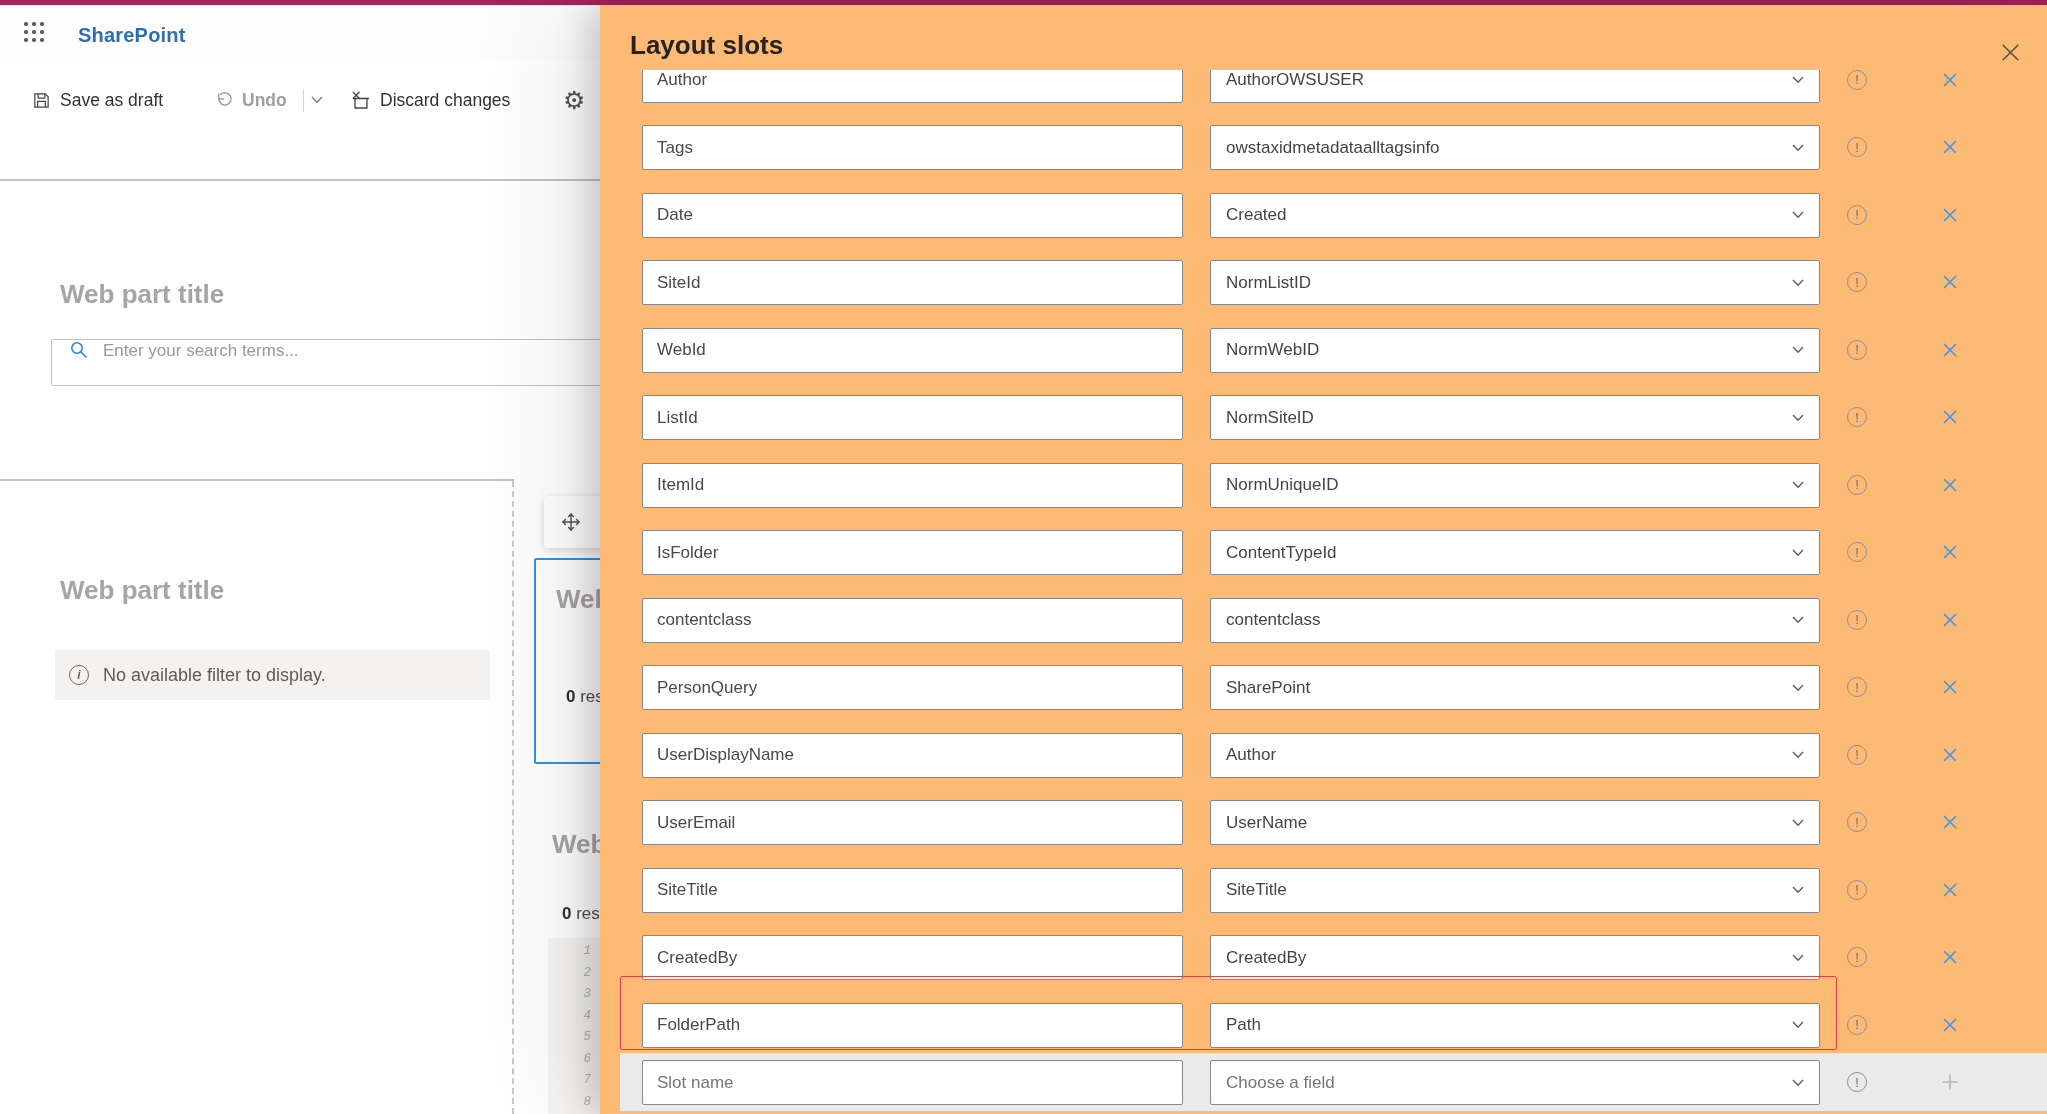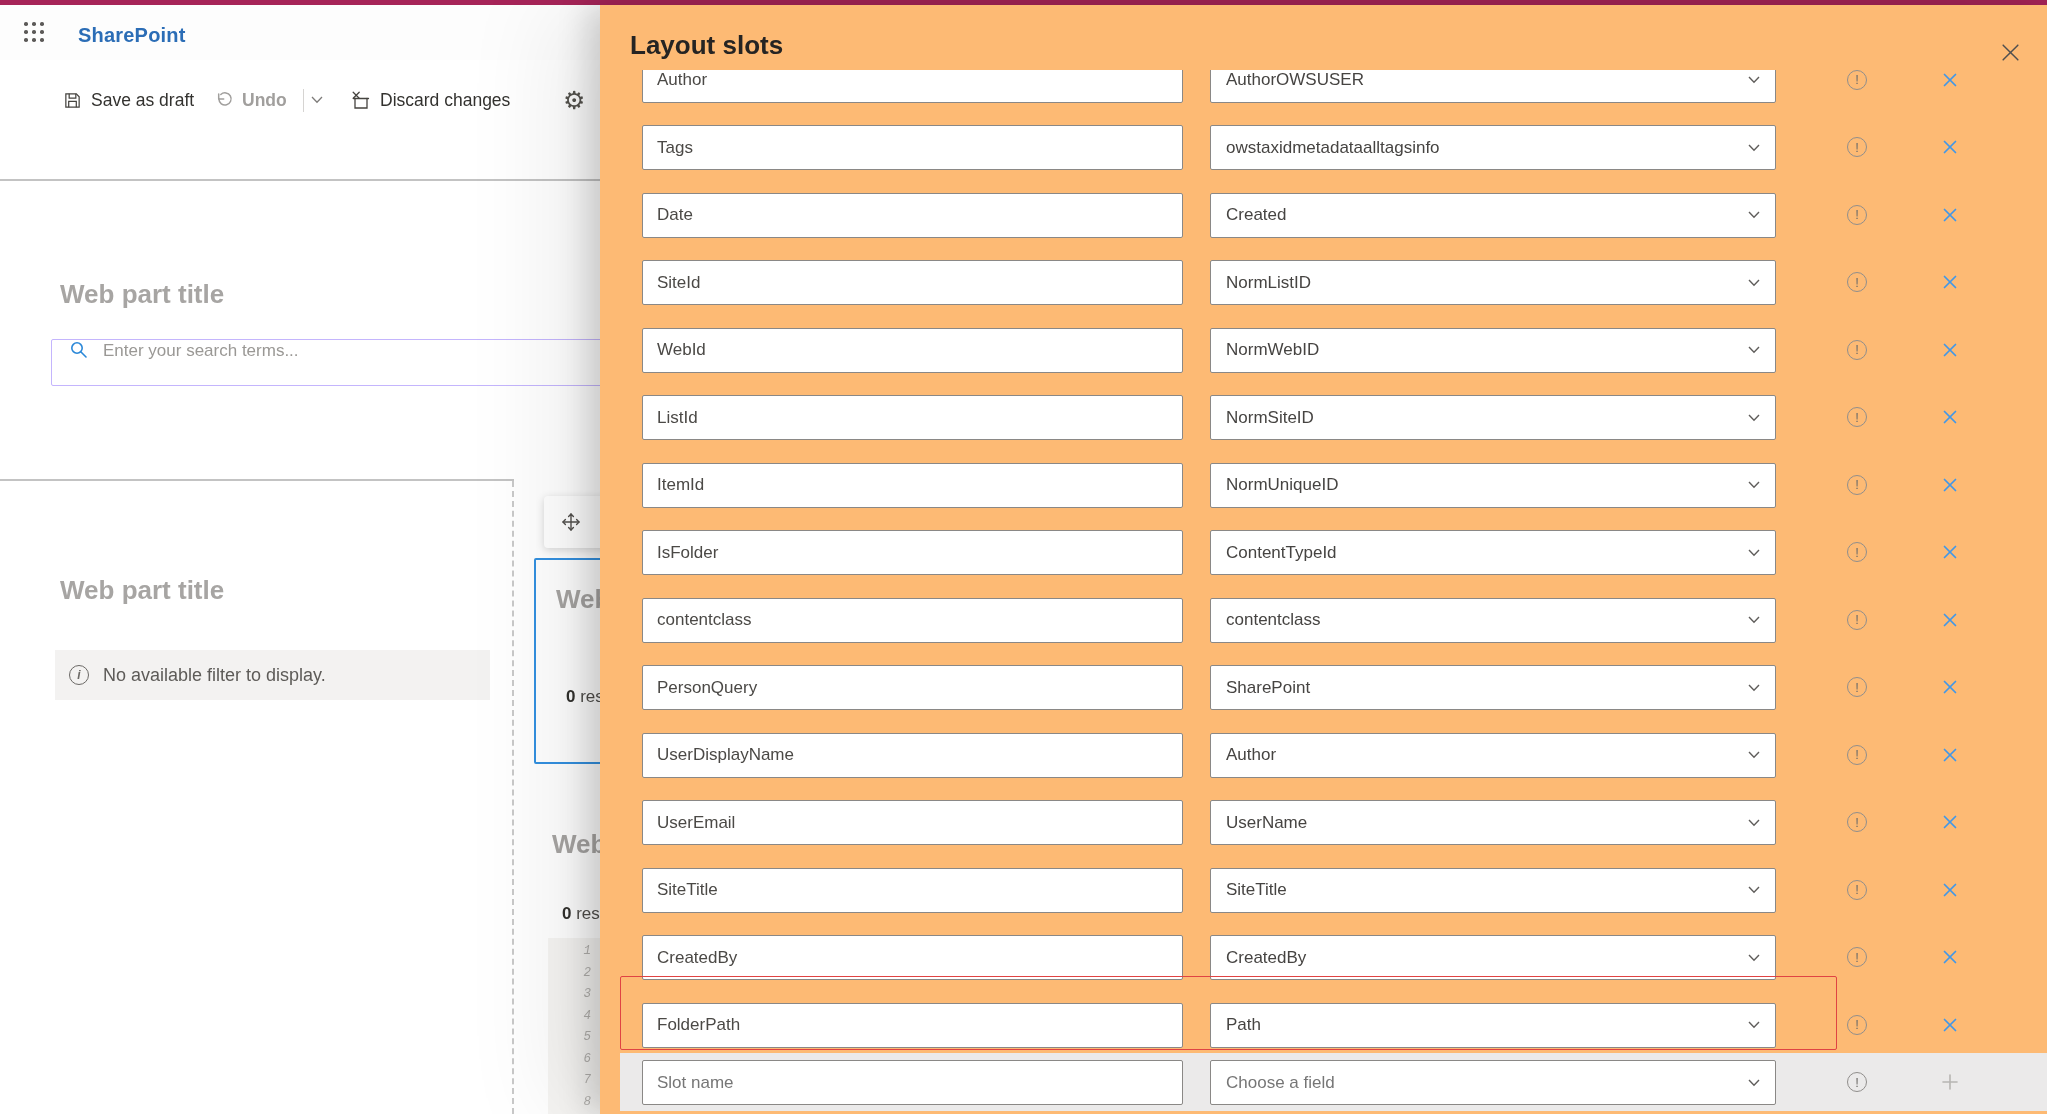--- a/index.html
+++ b/index.html
@@ -15,21 +15,21 @@
   
   #app-header{left:0;top:5px;width:2047px;height:55px;background:#fdfdfd;border-bottom:1px solid #ececec;}
   #waffle{left:24px;top:22px;width:20px;height:20px;display:grid;grid-template-columns:repeat(3,1fr);gap:4px;}
   #waffle i{width:3.5px;height:3.5px;border-radius:50%;background:#5c5a58;}
   #app-name{left:78px;top:24px;font-size:20px;font-weight:700;color:#2b6db6;letter-spacing:.2px;}
 
   
   #toolbar{left:0;top:60px;width:600px;height:80px;background:#fff;}
   .tb-item{position:absolute;top:0;height:80px;display:flex;align-items:center;gap:9px;font-size:17.5px;color:#33322f;cursor:pointer;}
   .tb-item svg{flex:0 0 auto;}
-  #tb-save{left:63px;text-align:center;}
+  #tb-save{left:32px;text-align:center;}
   #tb-undo{left:214px;color:#a19f9d;font-weight:bold;}
   #tb-divider{left:303px;top:29px;width:1px;height:23px;background:#d6d4d2;}
   #tb-chevron{left:311px;top:36px;}
   #tb-discard{left:350px;}
   #tb-gear{left:563px;top:26px;font-size:25px;color:#56544f;font-family:"DejaVu Sans",sans-serif;cursor:pointer;}
 
   
   .section-divider{height:2px;background:#c3c3c3;}
   #divider-1{left:0;top:179px;width:600px;}
   #divider-2{left:0;top:479px;width:514px;}
@@ -69,21 +69,21 @@
   #panel-close{position:absolute;right:30px;top:32px;width:30px;height:30px;display:flex;align-items:center;justify-content:center;cursor:pointer;}
 
   #panel-rows{position:absolute;left:0;top:65px;width:1455px;height:1044px;overflow:hidden;}
 
   #slots-footer{position:absolute;left:20px;top:983px;width:1435px;height:58px;background:#ebeaea;}
 
   .slot-row{position:absolute;left:42px;height:45px;width:1360px;top:calc(var(--i) * 67.5px - 12.5px);padding-left:38px;}
   .slot-input{position:absolute;left:0;top:0;width:541px;height:45px;box-sizing:border-box;border:1px solid #8a8886;border-radius:2px;
      padding:0 14px;font-size:17px;font-family:"Liberation Sans",sans-serif;color:#4b4946;background:#fff;outline:none;}
   .slot-input::placeholder{color:#767676;}
-  .field-dropdown{position:absolute;left:568px;top:0;width:566px;height:45px;box-sizing:border-box;border:1px solid #8a8886;border-radius:2px;
+  .field-dropdown{position:absolute;left:568px;top:0;width:610px;height:45px;box-sizing:border-box;border:1px solid #8a8886;border-radius:2px;
      background:#fff;display:flex;align-items:center;cursor:pointer;}
   .field-value{padding-left:15px;font-size:17px;color:#464442;white-space:nowrap;overflow:hidden;flex:1;}
   .field-value.placeholder{color:#767676;}
   .dd-chevron{margin-right:15px;flex:0 0 auto;}
   .row-info{position:absolute;left:1205px;top:12px;width:20px;height:20px;border:1.2px solid #908e8c;border-radius:50%;box-sizing:border-box;
      display:flex;align-items:center;justify-content:center;font-size:13px;color:#6f6d6a;cursor:default;}
   .row-action{position:absolute;left:1300px;top:14px;width:16px;height:16px;cursor:pointer;}
 
   #highlight-box{position:absolute;left:20px;top:906px;width:1215px;height:72px;border:1.6px solid #e04343;border-radius:2px;pointer-events:none;}
 </style>

